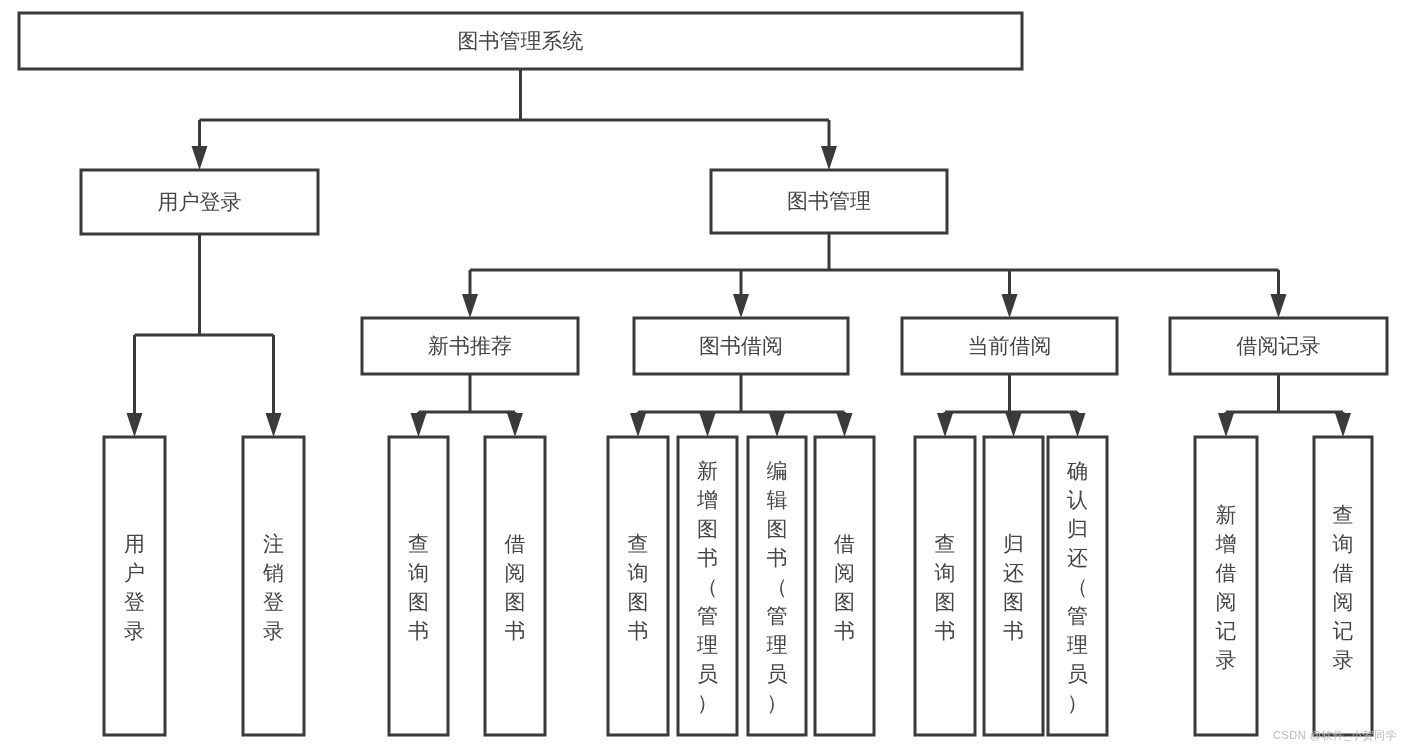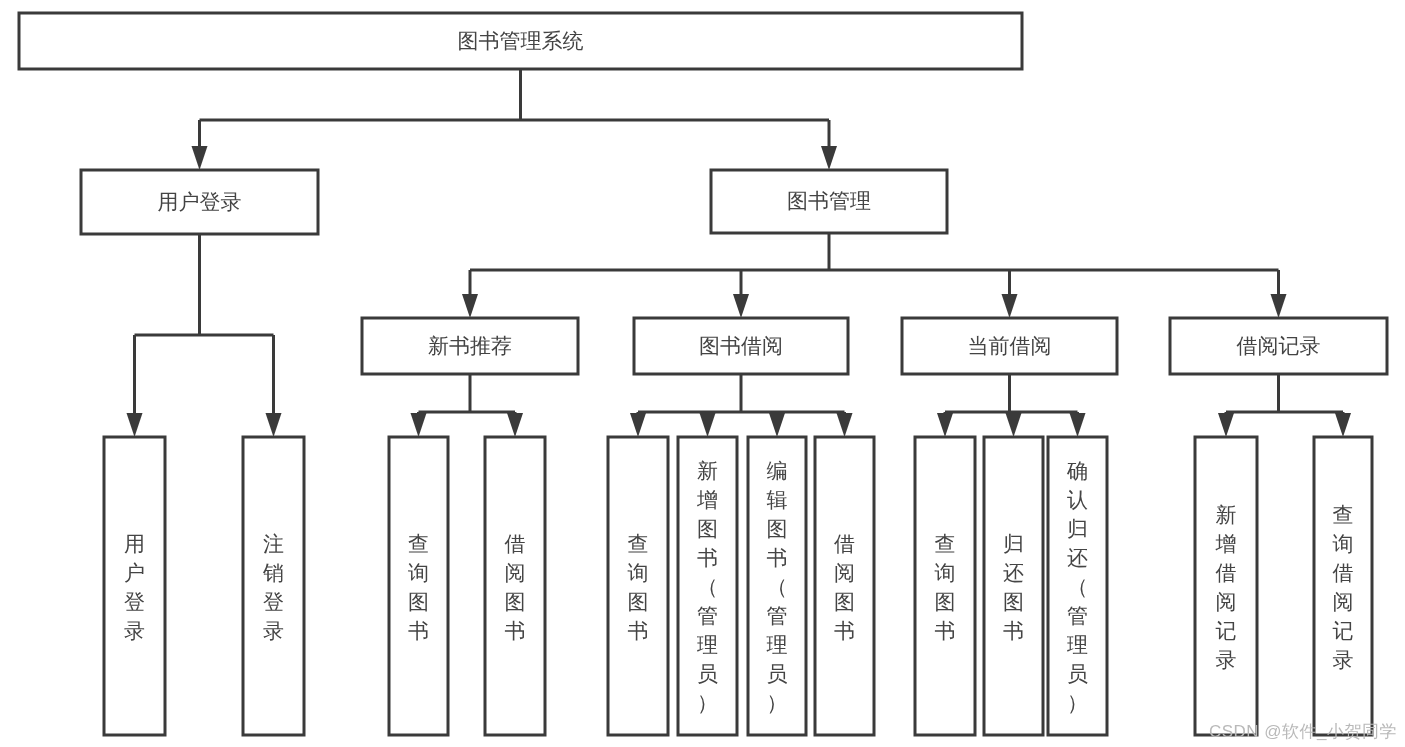--- a/index.html
+++ b/index.html
@@ -26,21 +26,21 @@
     fill:#444444;
     font-size:21px;
     text-anchor:middle;
     white-space:pre;
   }
   .watermark{
     position:absolute;
     right:8px;
     bottom:4px;
     font-family:"Liberation Sans","DejaVu Sans",sans-serif;
-    font-size:17px;
+    font-size:11px;
     color:#b9b9b9;
     letter-spacing:.5px;
     user-select:none;
     white-space:nowrap;
   }
 </style>
 </head>
 <body>
 
 <div id="diagram-root">

